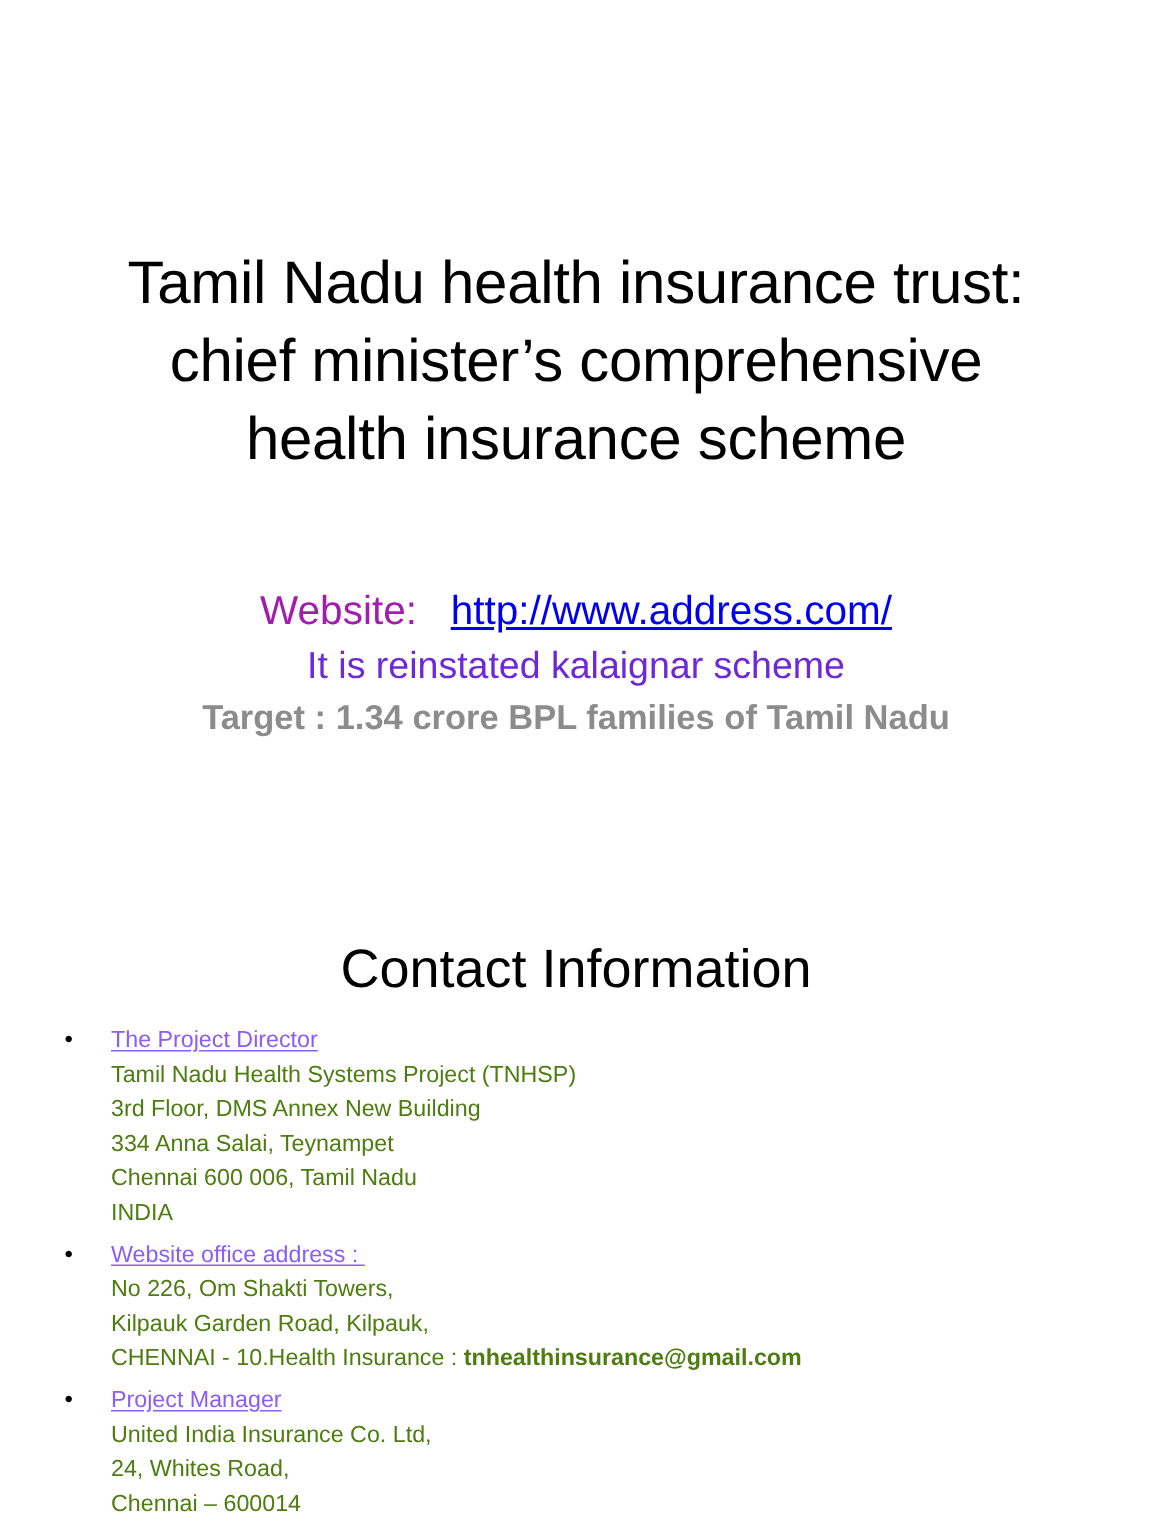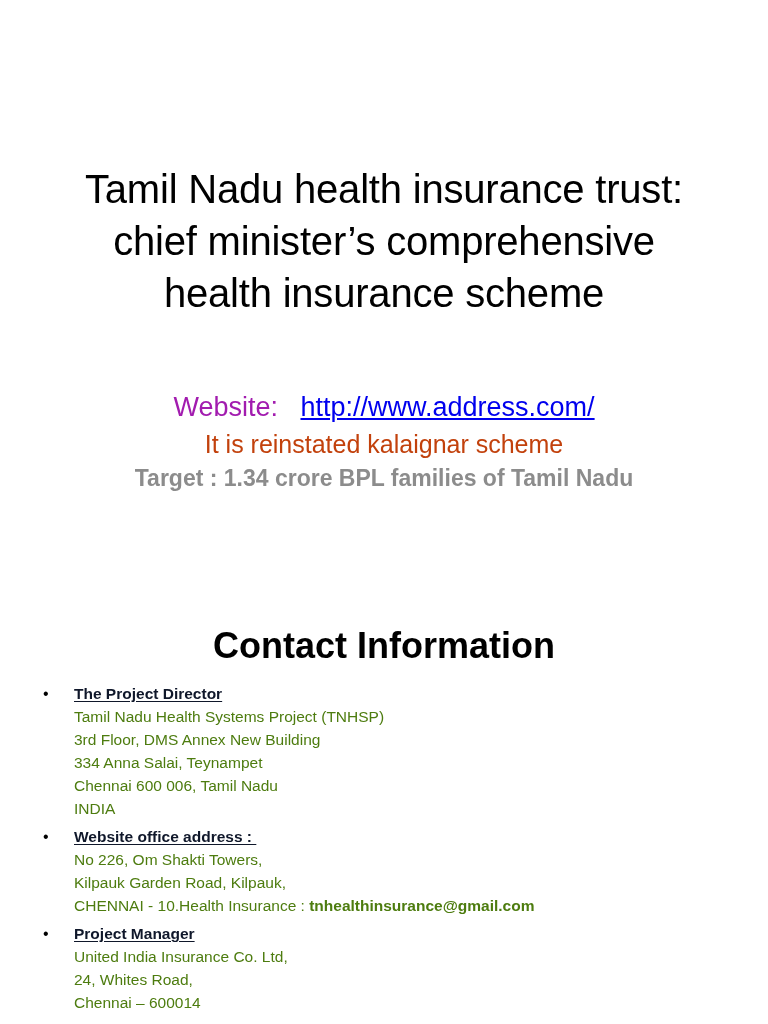--- a/index.html
+++ b/index.html
@@ -61,42 +61,42 @@
   }
   .website-url {
     color: #0000ee;
     text-decoration: underline;
     text-underline-offset: 2px;
     cursor: pointer;
   }
   .reinstated-line {
     font-size: 25px;
     line-height: 37px;
-    color: #c2410c;
+    color: #6d28d9;
     font-weight: 400;
     white-space: nowrap;
   }
   .target-line {
     font-size: 23px;
     line-height: 30px;
     color: #8c8c8c;
     font-weight: 700;
     padding: 0 50px;
   }
 
   
   .section-heading {
     position: absolute;
     top: 622px;
     left: 64px;
     width: 640px;
     text-align: center;
     font-size: 36px;
     line-height: 48px;
-    font-weight: 700;
+    font-weight: 400;
     color: #000000;
   }
 
   
   .contact-list {
     position: absolute;
     top: 682px;
     left: 40px;
     width: 700px;
   }
@@ -109,22 +109,22 @@
     position: absolute;
     left: 3px;
     top: 0px;
     font-size: 16px;
     line-height: 23px;
     color: #000000;
   }
   .group-heading {
     font-size: 15.5px;
     line-height: 23px;
-    font-weight: 700;
-    color: #0f172a;
+    font-weight: 400;
+    color: #8b5cf6;
     text-decoration: underline;
     text-underline-offset: 2px;
     white-space: pre;
     display: inline-block;
   }
   .group-line {
     font-size: 15.5px;
     line-height: 23px;
     font-weight: 400;
     color: #4d7c0f;

